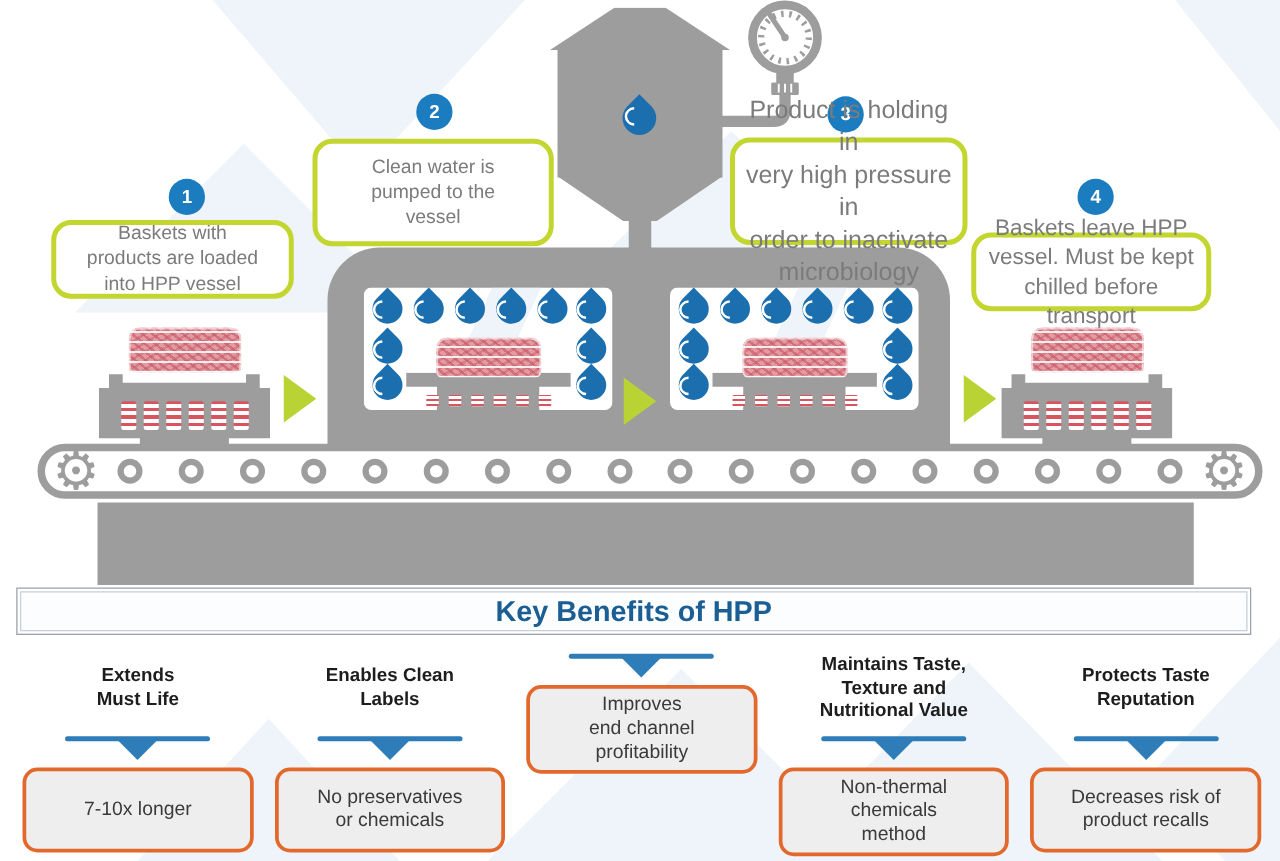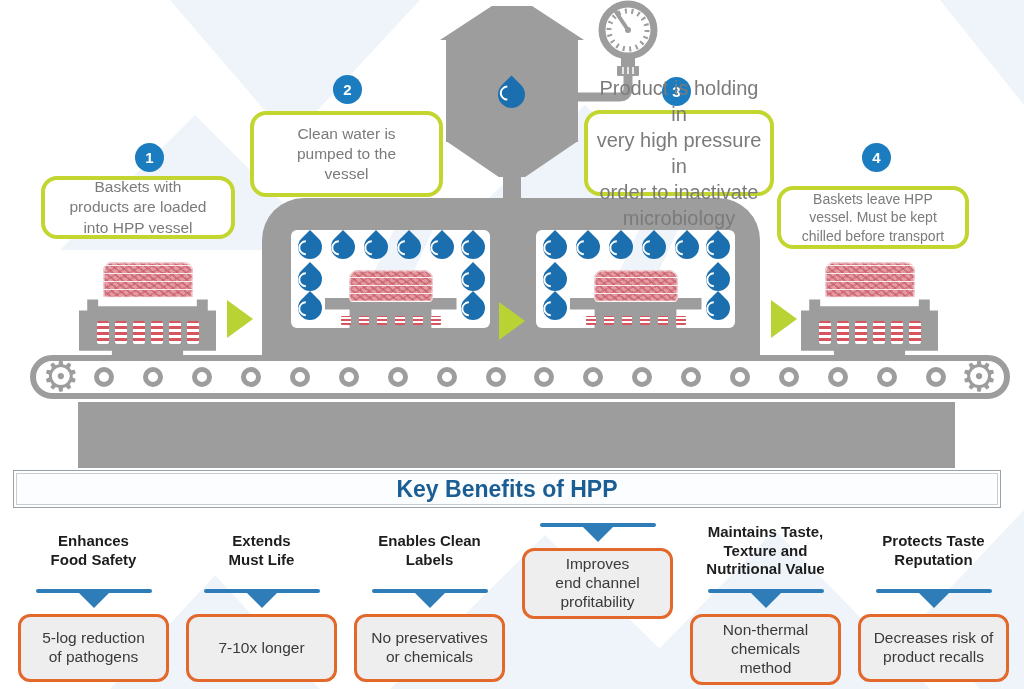--- a/index.html
+++ b/index.html
@@ -246,39 +246,29 @@
 pumped to the
 vessel</div>
 
   <span class="stepnum" style="left:662px;top:77px;">3</span>
   <div class="callout" style="left:584px;top:110px;width:190px;height:86px;font-size:20px;">Product is holding in
 very high pressure in
 order to inactivate
 microbiology</div>
 
   <span class="stepnum" style="left:862px;top:143px;">4</span>
-  <div class="callout" style="left:777px;top:186px;width:192px;height:63px;font-size:14px;">Baskets leave HPP
+  <div class="callout" style="left:777px;top:186px;width:192px;height:63px;font-size:18px;">Baskets leave HPP
 vessel. Must be kept
 chilled before transport</div>
 
   <div class="banner">
     <span class="banner-title">Key Benefits of HPP</span>
   </div>
 
   <div class="benefits">
-    <div class="benefit">
-      <div class="b-heading">Enhances
-Food Safety</div>
-      <div class="pointer">
-          <div class="pline"></div>
-          <div class="ptri"></div>
-        </div>
-      <div class="b-box">5-log reduction
-of pathogens</div>
-    </div>
     <div class="benefit">
       <div class="b-heading">Extends
 Must Life</div>
       <div class="pointer">
           <div class="pline"></div>
           <div class="ptri"></div>
         </div>
       <div class="b-box">7-10x longer</div>
     </div>
     <div class="benefit">

